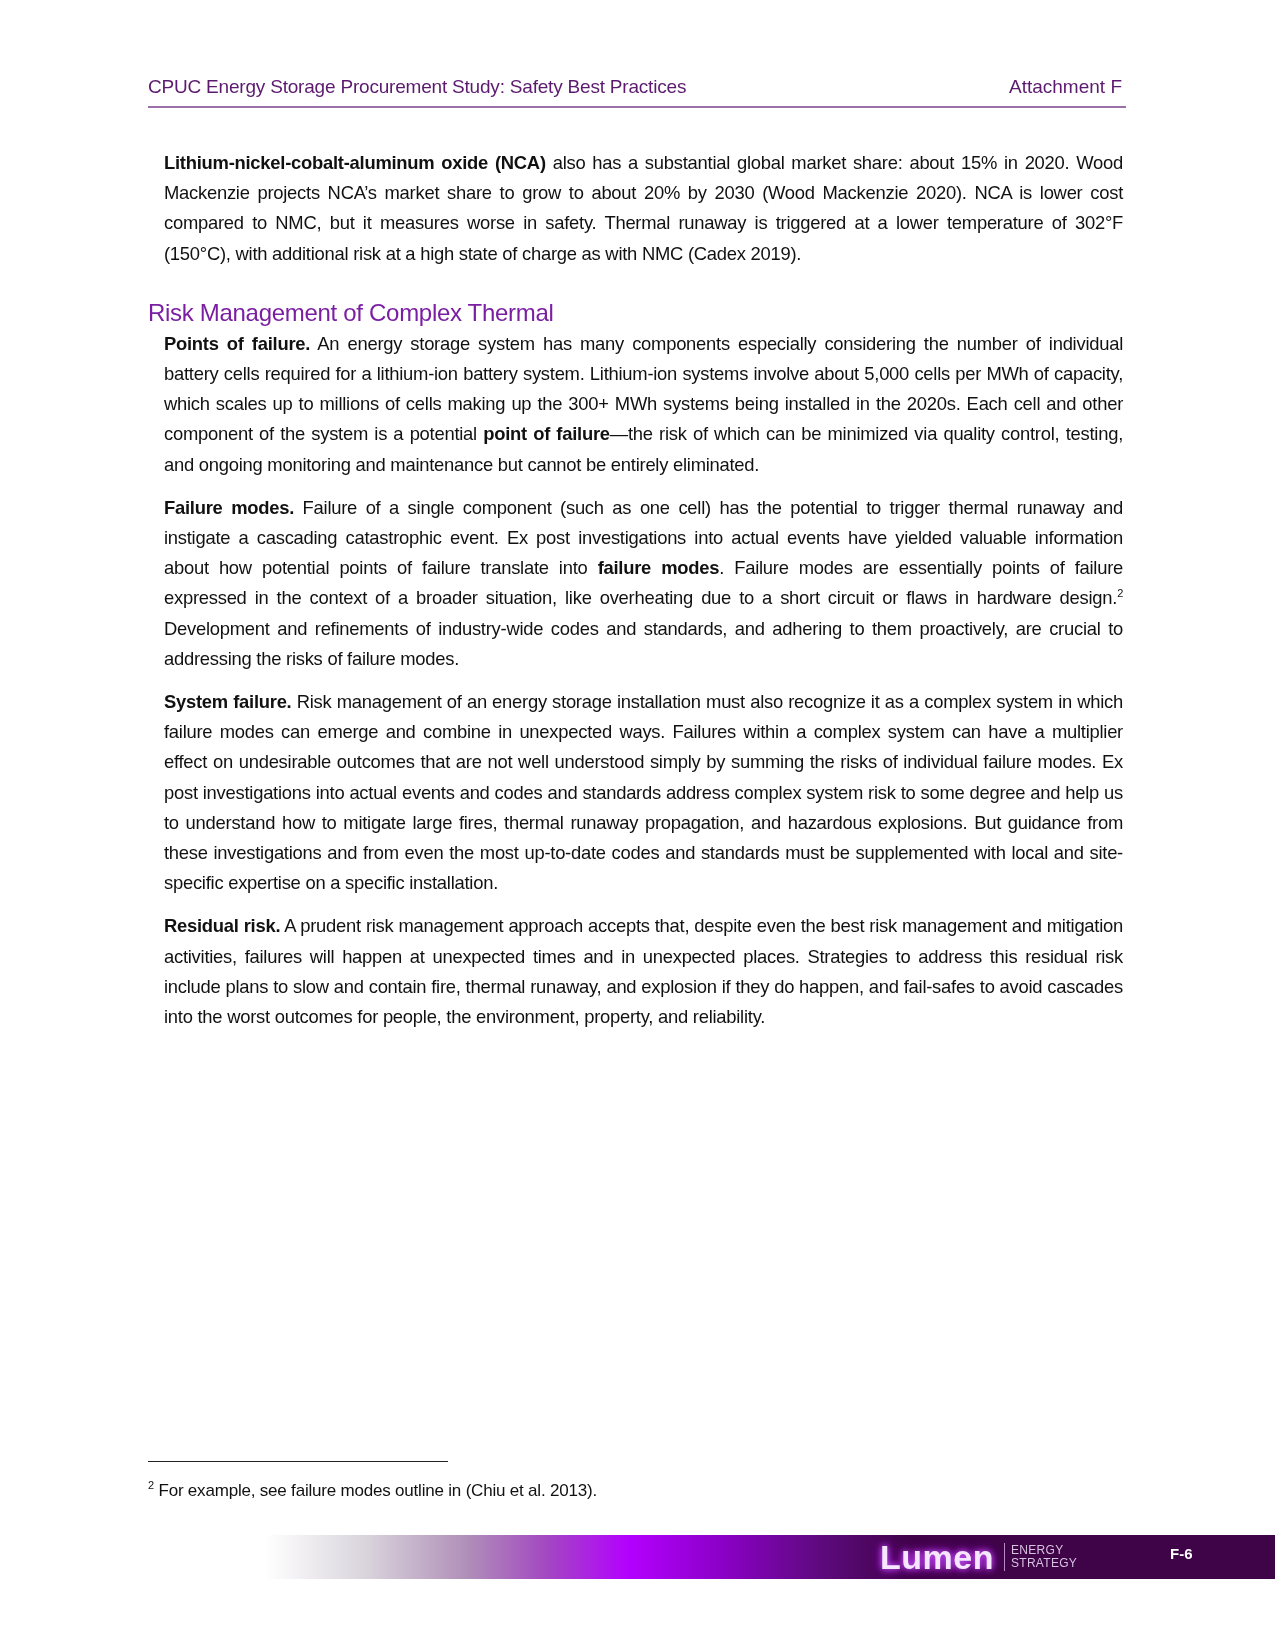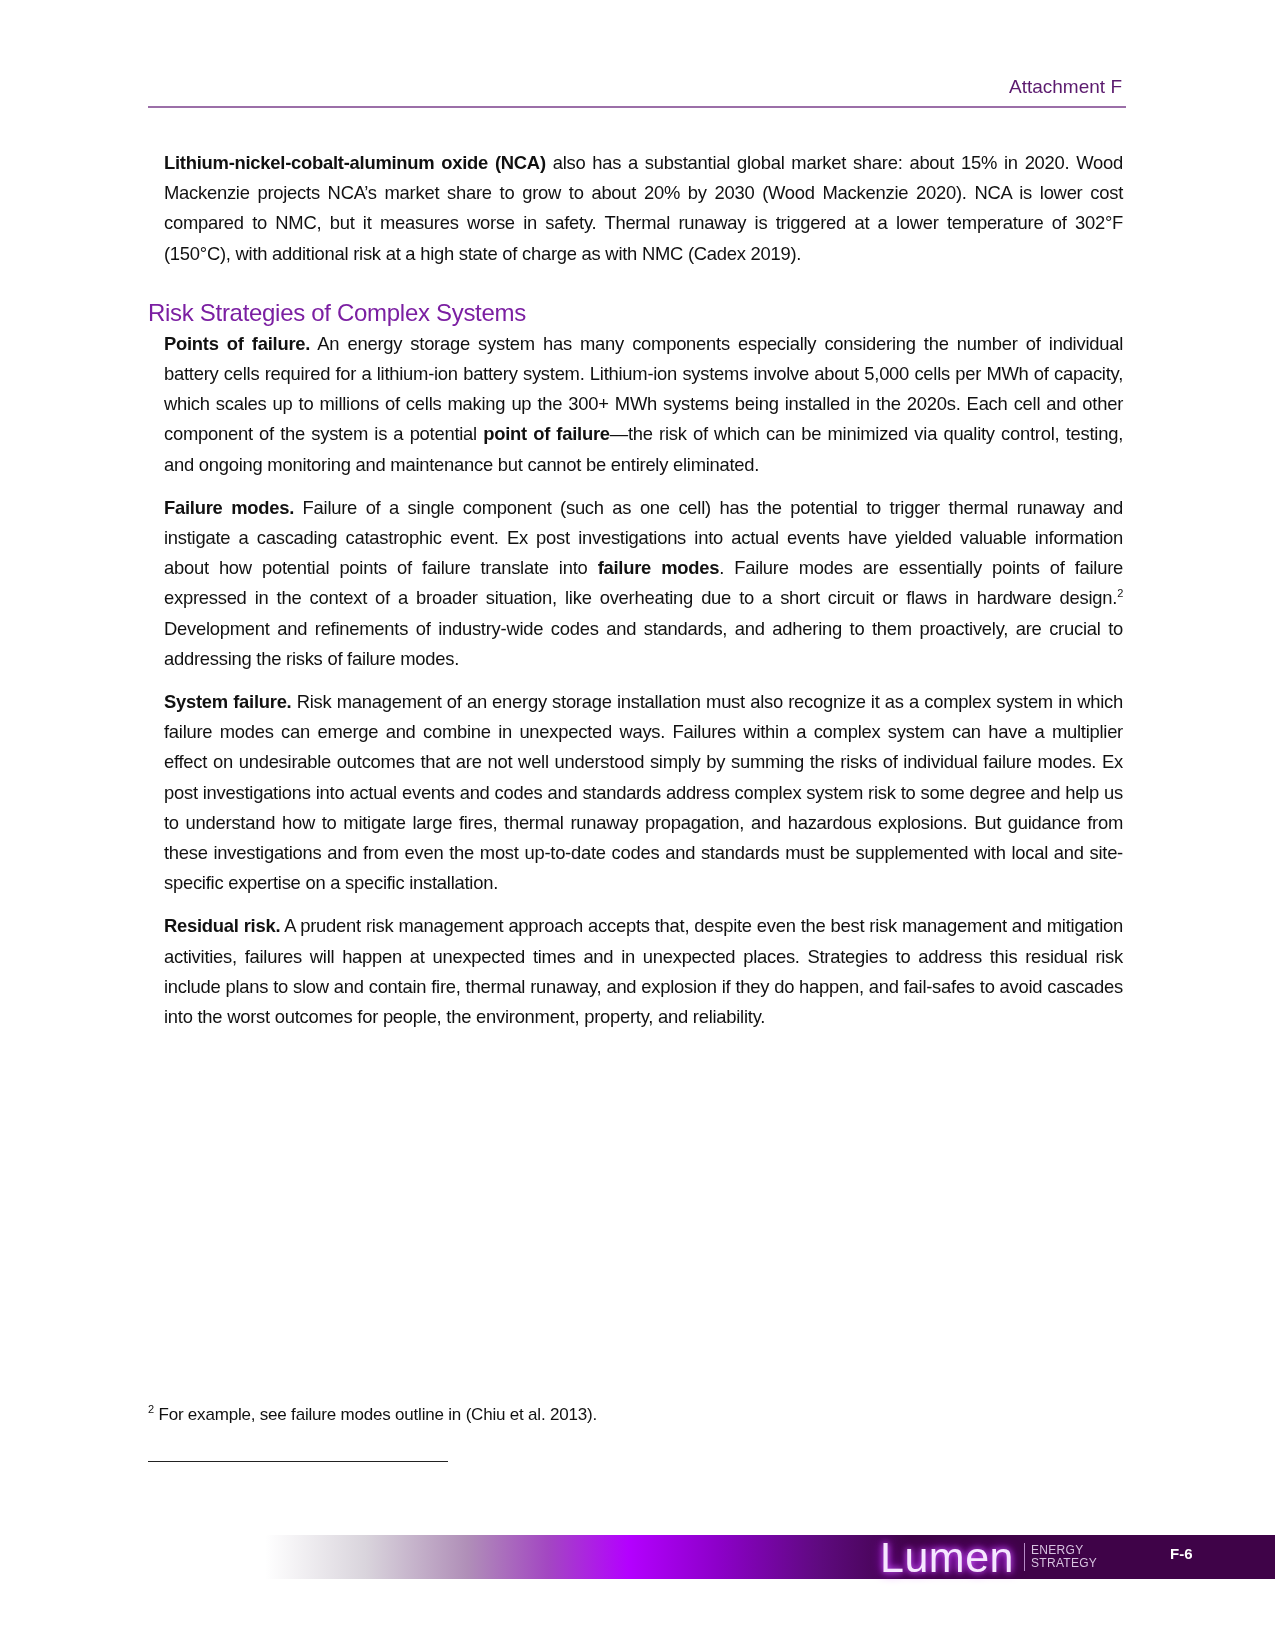--- a/index.html
+++ b/index.html
@@ -24,50 +24,51 @@
   .content p { margin: 0 0 13px 16px; }
   .content b { font-weight: bold; }
   .section-heading {
     font-size: 24px; color: #7b1fa2; margin: 28px 0 0 0; line-height: 32px; letter-spacing: -0.3px;
   }
   sup { font-size: 11px; line-height: 0; vertical-align: super; }
   .fn-rule {
     position: absolute; left: 148px; top: 1461px; width: 300px; height: 0; border-top: 1.5px solid #222;
   }
   .footnote {
-    position: absolute; left: 148px; top: 1405px; font-size: 17px; letter-spacing: -0.2px;
+    position: absolute; left: 148px; top: 1481px; font-size: 17px; letter-spacing: -0.2px;
   }
   .footer-band {
     position: absolute; left: 265px; top: 1535px; width: 1010px; height: 44px;
     background: linear-gradient(to right, rgba(255,255,255,0) 0%, #d9d4dc 10%, #b08fb8 20%, #a347c2 28%, #b400ff 36%, #8c00c8 45%, #5e0a7e 55%, #3f0348 64%, #3f0348 100%);
   }
   .logo {
     position: absolute; left: 615px; top: 3px; height: 38px; display: flex; align-items: center;
   }
   .logo-word {
-    font-size: 43px; font-weight: normal; color: #f6e6ff; letter-spacing: 0.5px;
+    font-size: 34px; font-weight: bold; color: #f6e6ff; letter-spacing: 0.5px;
     text-shadow: 0 0 6px #d36bff, 0 0 12px #b400ff;
   }
   .logo-sep { width: 1px; height: 28px; background: #b78ac7; margin: 0 6px 0 10px; }
   .logo-sub { font-size: 12px; line-height: 13px; color: #d7c3e0; letter-spacing: 0.3px; }
   .page-num {
     position: absolute; left: 905px; top: 10px; font-size: 15px; font-weight: bold; color: #ffffff;
   }
 </style>
 </head>
 <body>
 
 <div class="header">
+  <span class="header-title">CPUC Energy Storage Procurement Study: Safety Best Practices</span>
   <span class="header-attach">Attachment F</span>
 </div>
 
 <div class="content">
   <p><b>Lithium-nickel-cobalt-aluminum oxide (NCA)</b><span> also has a substantial global market share: about 15% in 2020. Wood Mackenzie projects NCA’s market share to grow to about 20% by 2030 (Wood Mackenzie 2020). NCA is lower cost compared to NMC, but it measures worse in safety. Thermal runaway is triggered at a lower temperature of 302°F (150°C), with additional risk at a high state of charge as with NMC (Cadex 2019).</span></p>
 
-  <div class="section-heading">Risk Strategies of Complex Systems</div>
+  <div class="section-heading">Risk Management of Complex Thermal</div>
 
 
   <p><b>Points of failure.</b><span> An energy storage system has many components especially considering the number of individual battery cells required for a lithium-ion battery system. Lithium-ion systems involve about 5,000 cells per MWh of capacity, which scales up to millions of cells making up the 300+ MWh systems being installed in the 2020s. Each cell and other component of the system is a potential </span><b>point of failure</b><span>—the risk of which can be minimized via quality control, testing, and ongoing monitoring and maintenance but cannot be entirely eliminated.</span></p>
 
   <p><b>Failure modes.</b><span> Failure of a single component (such as one cell) has the potential to trigger thermal runaway and instigate a cascading catastrophic event. Ex post investigations into actual events have yielded valuable information about how potential points of failure translate into </span><b>failure modes</b><span>. Failure modes are essentially points of failure expressed in the context of a broader situation, like overheating due to a short circuit or flaws in hardware design.</span><sup>2</sup><span> Development and refinements of industry-wide codes and standards, and adhering to them proactively, are crucial to addressing the risks of failure modes.</span></p>
 
   <p><b>System failure.</b><span> Risk management of an energy storage installation must also recognize it as a complex system in which failure modes can emerge and combine in unexpected ways. Failures within a complex system can have a multiplier effect on undesirable outcomes that are not well understood simply by summing the risks of individual failure modes. Ex post investigations into actual events and codes and standards address complex system risk to some degree and help us to understand how to mitigate large fires, thermal runaway propagation, and hazardous explosions. But guidance from these investigations and from even the most up-to-date codes and standards must be supplemented with local and site-specific expertise on a specific installation.</span></p>
 
   <p><b>Residual risk.</b><span> A prudent risk management approach accepts that, despite even the best risk management and mitigation activities, failures will happen at unexpected times and in unexpected places. Strategies to address this residual risk include plans to slow and contain fire, thermal runaway, and explosion if they do happen, and fail-safes to avoid cascades into the worst outcomes for people, the environment, property, and reliability.</span></p>
 </div>

